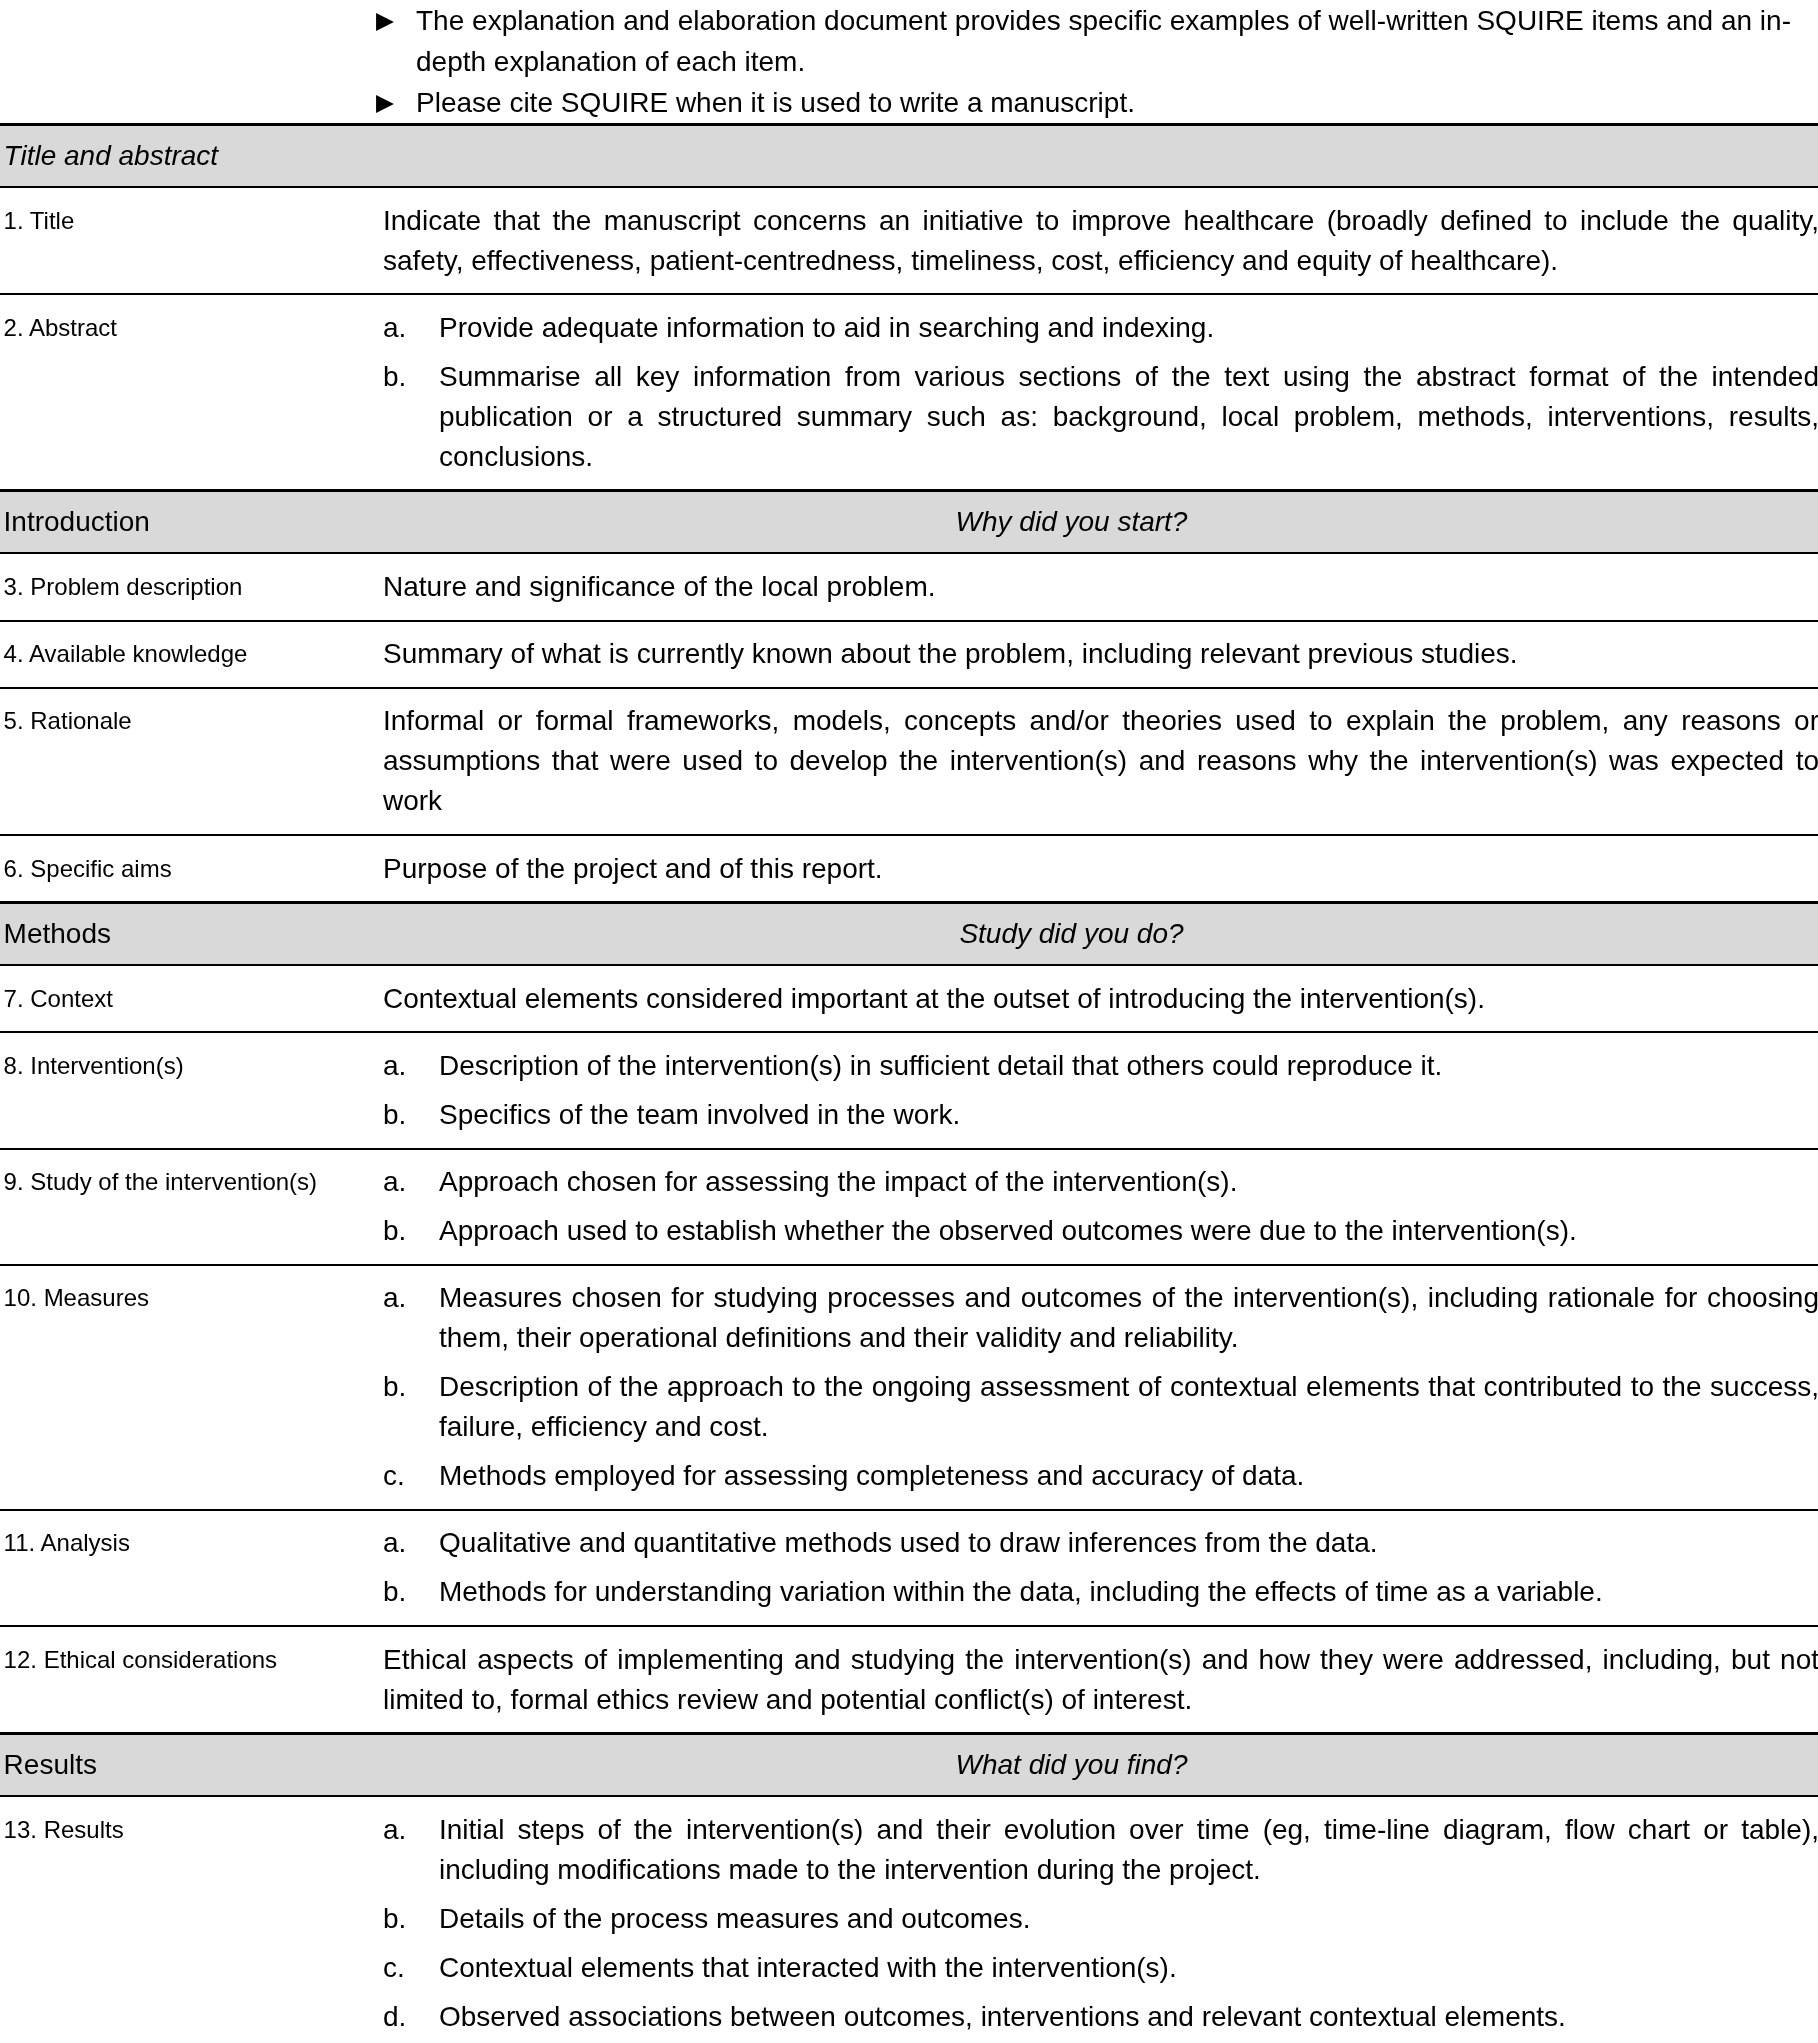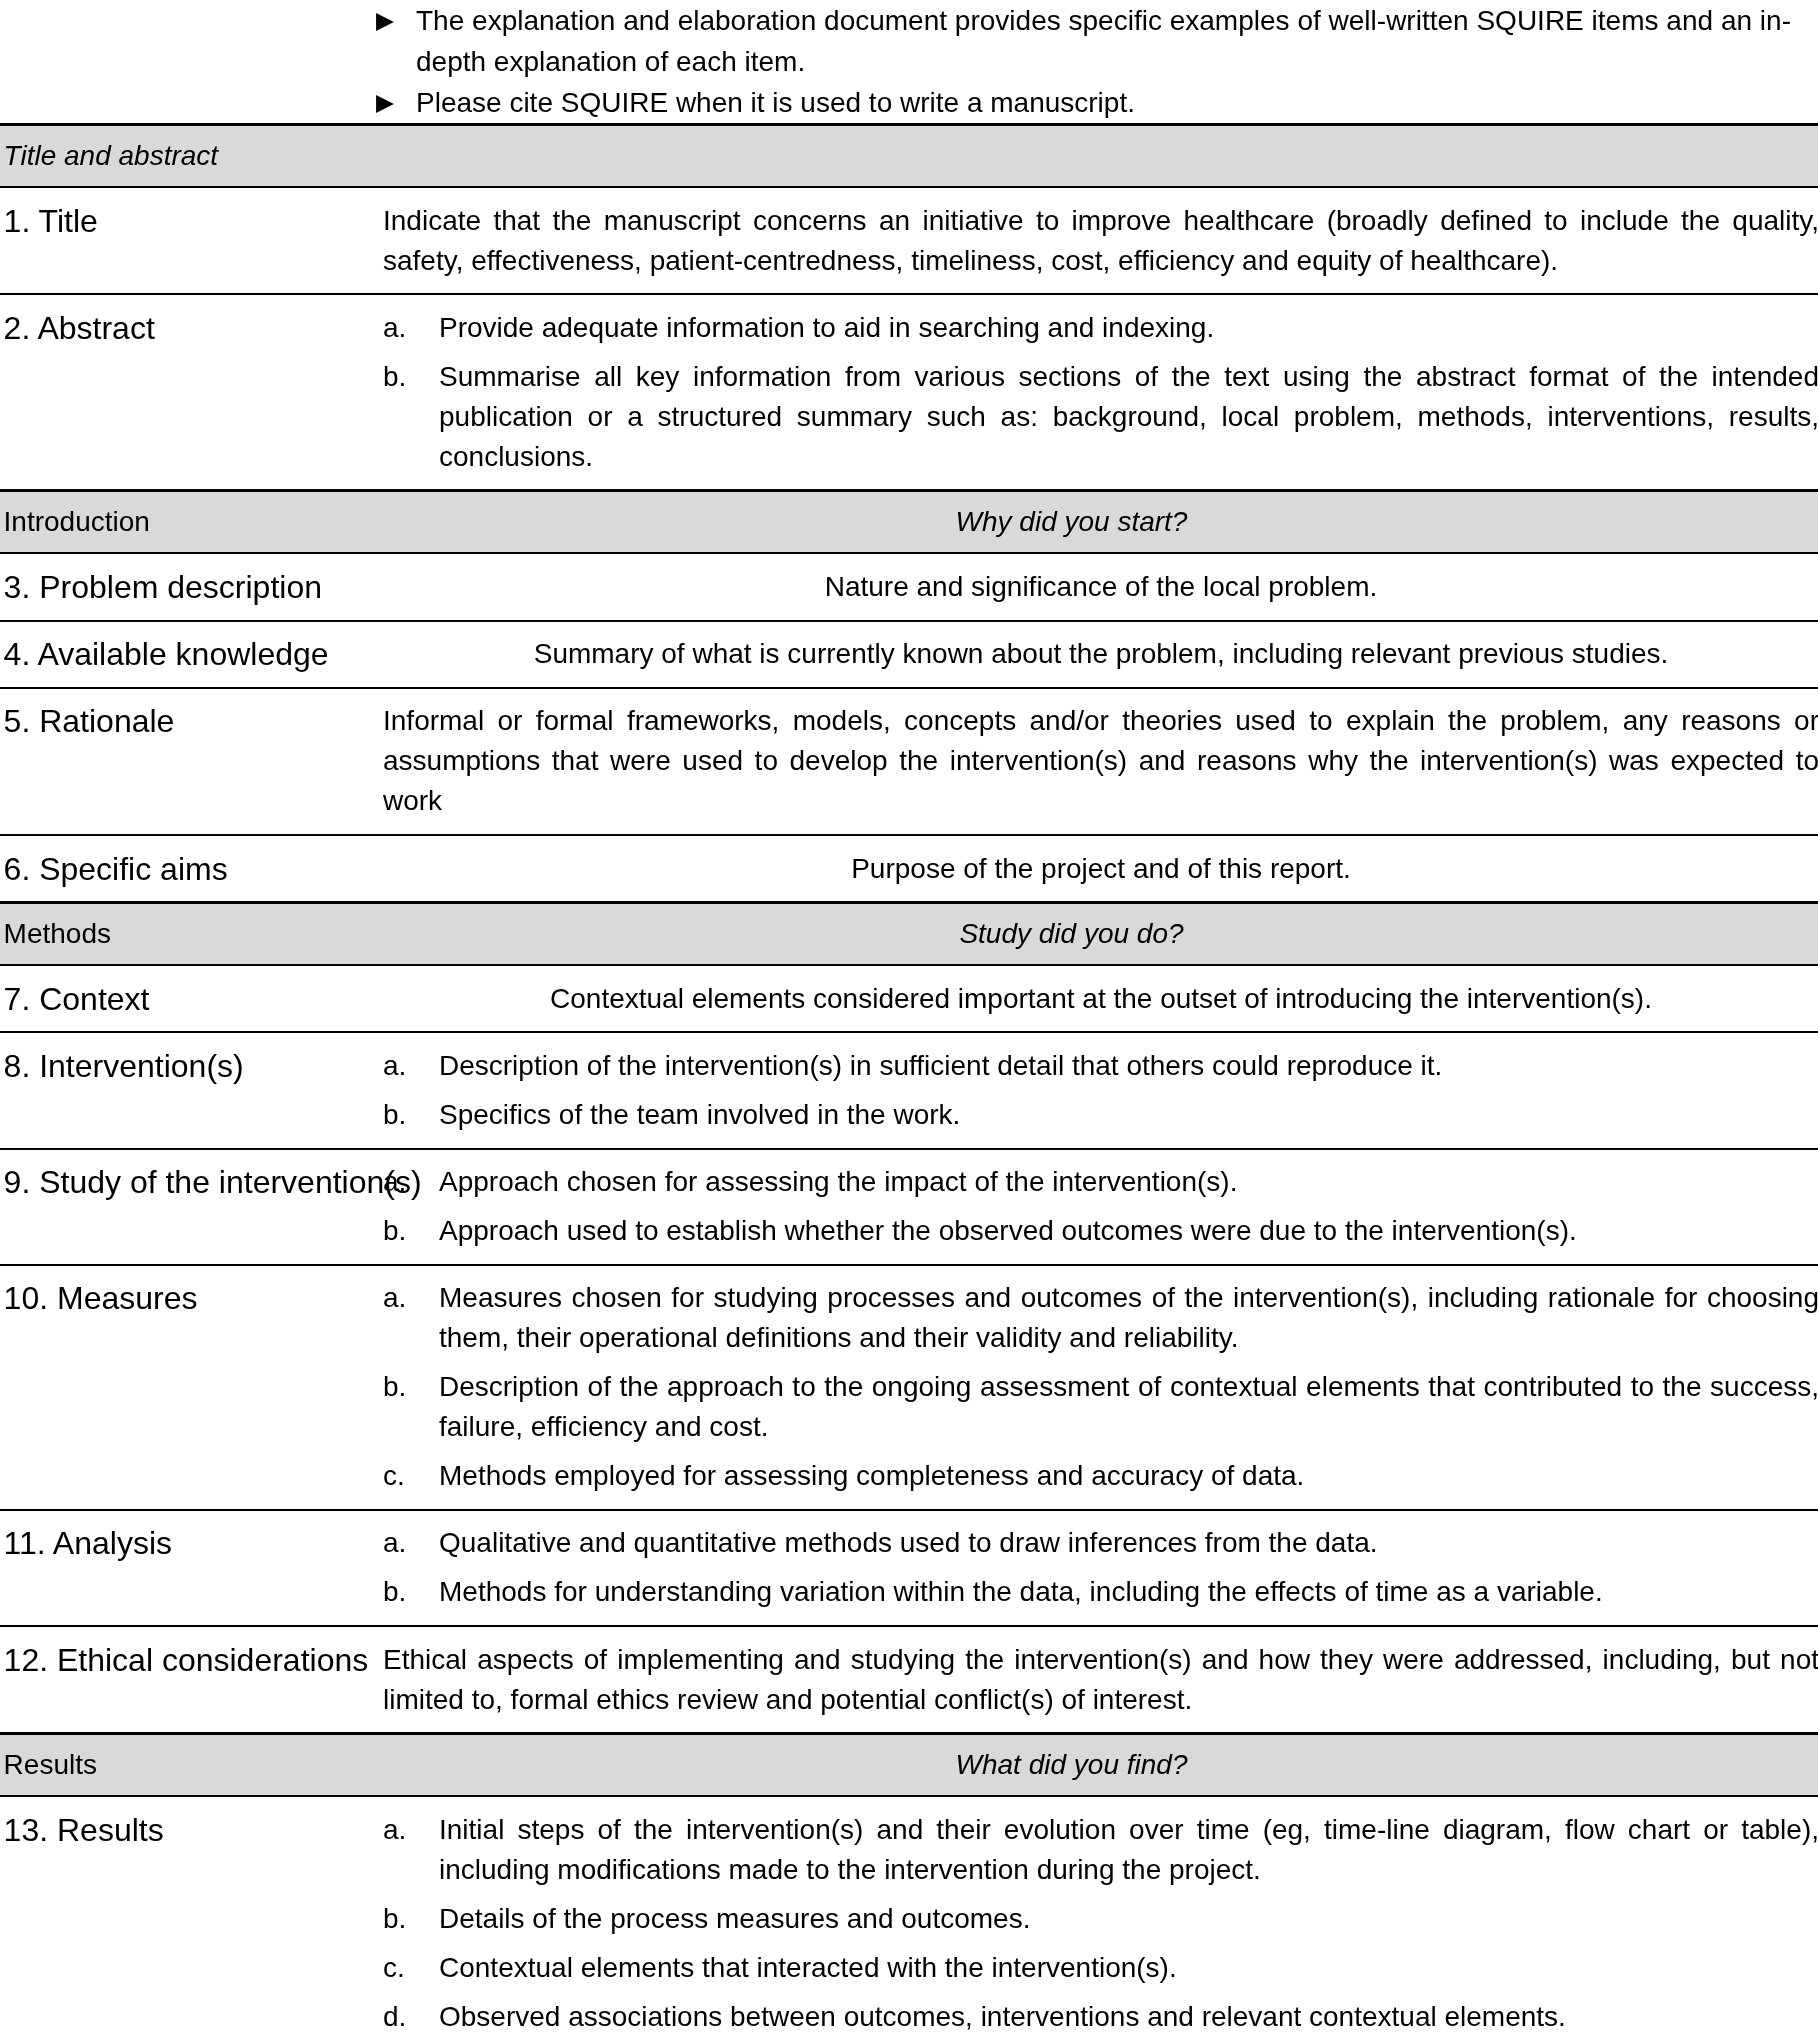--- a/index.html
+++ b/index.html
@@ -98,34 +98,34 @@
 
   
   tr.item-row > td {
     border-top: 2.7px solid #000;
     padding: 12.6px 0 12.6px 0;
     vertical-align: top;
   }
   tr.item-row > td.label-cell {
     padding-left: 3.6px;
     padding-right: 9px;
-    font-size: 32px;
+    font-size: 24px;
     line-height: 40px;
     white-space: nowrap;
   }
   tr.item-row > td.body-cell {
     padding-left: 0;
     font-size: 28px;
     line-height: 40px;
   }
   tr.item-row.first-after-section > td { border-top: none; }
 
   
   .para {
-    text-align: center;
+    text-align: left;
     margin: 0;
   }
   .para.justified {
     text-align: justify;
     text-justify: inter-word;
   }
 
   
   ol.alpha {
     list-style: none;

